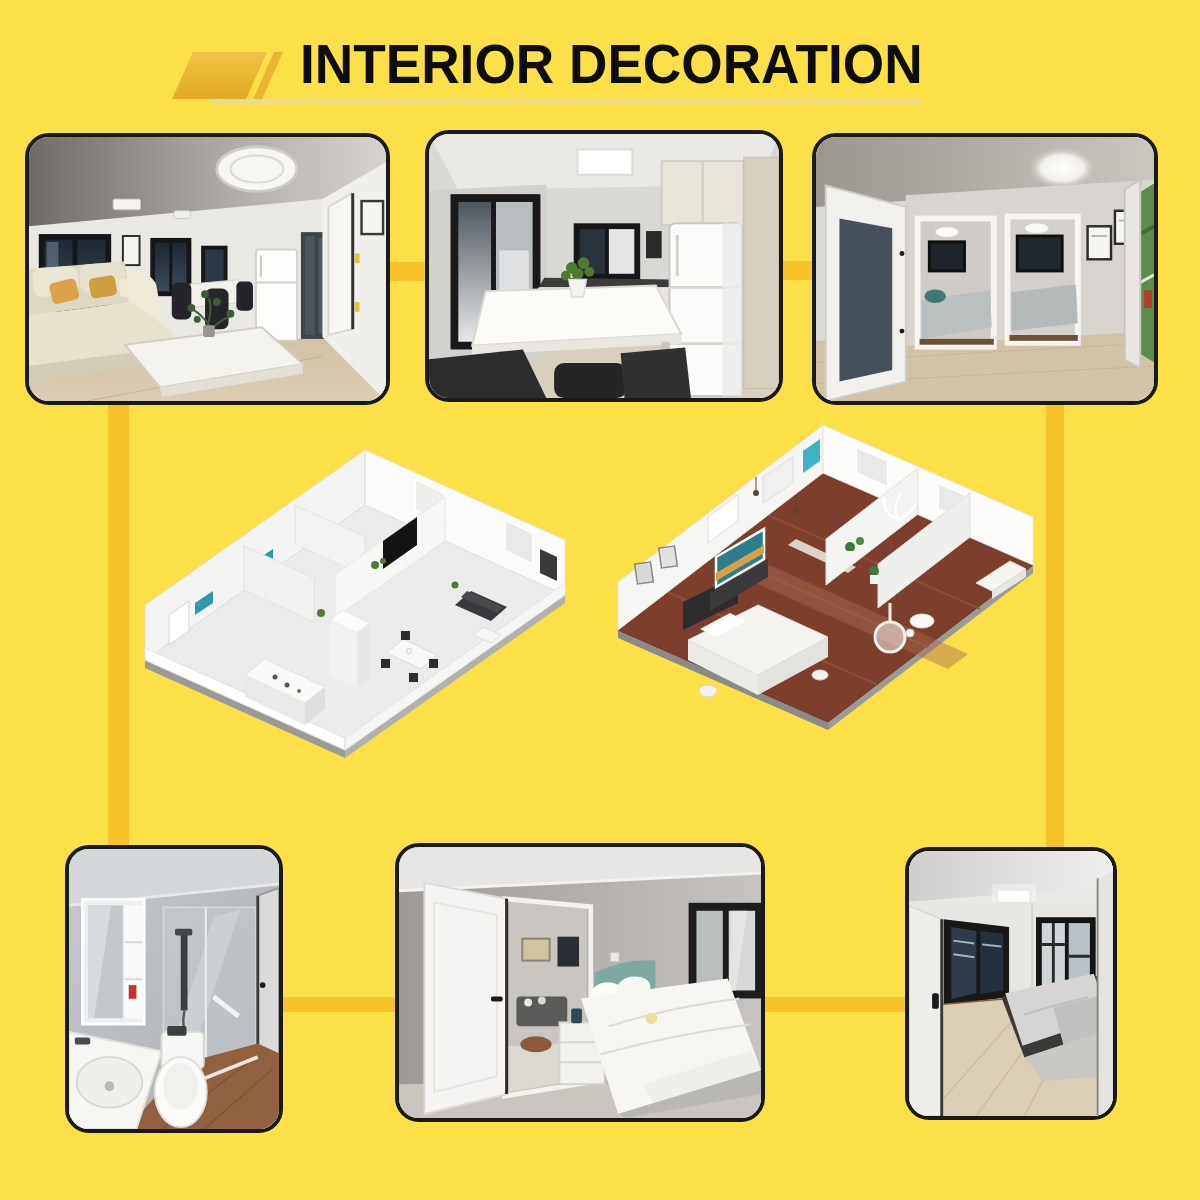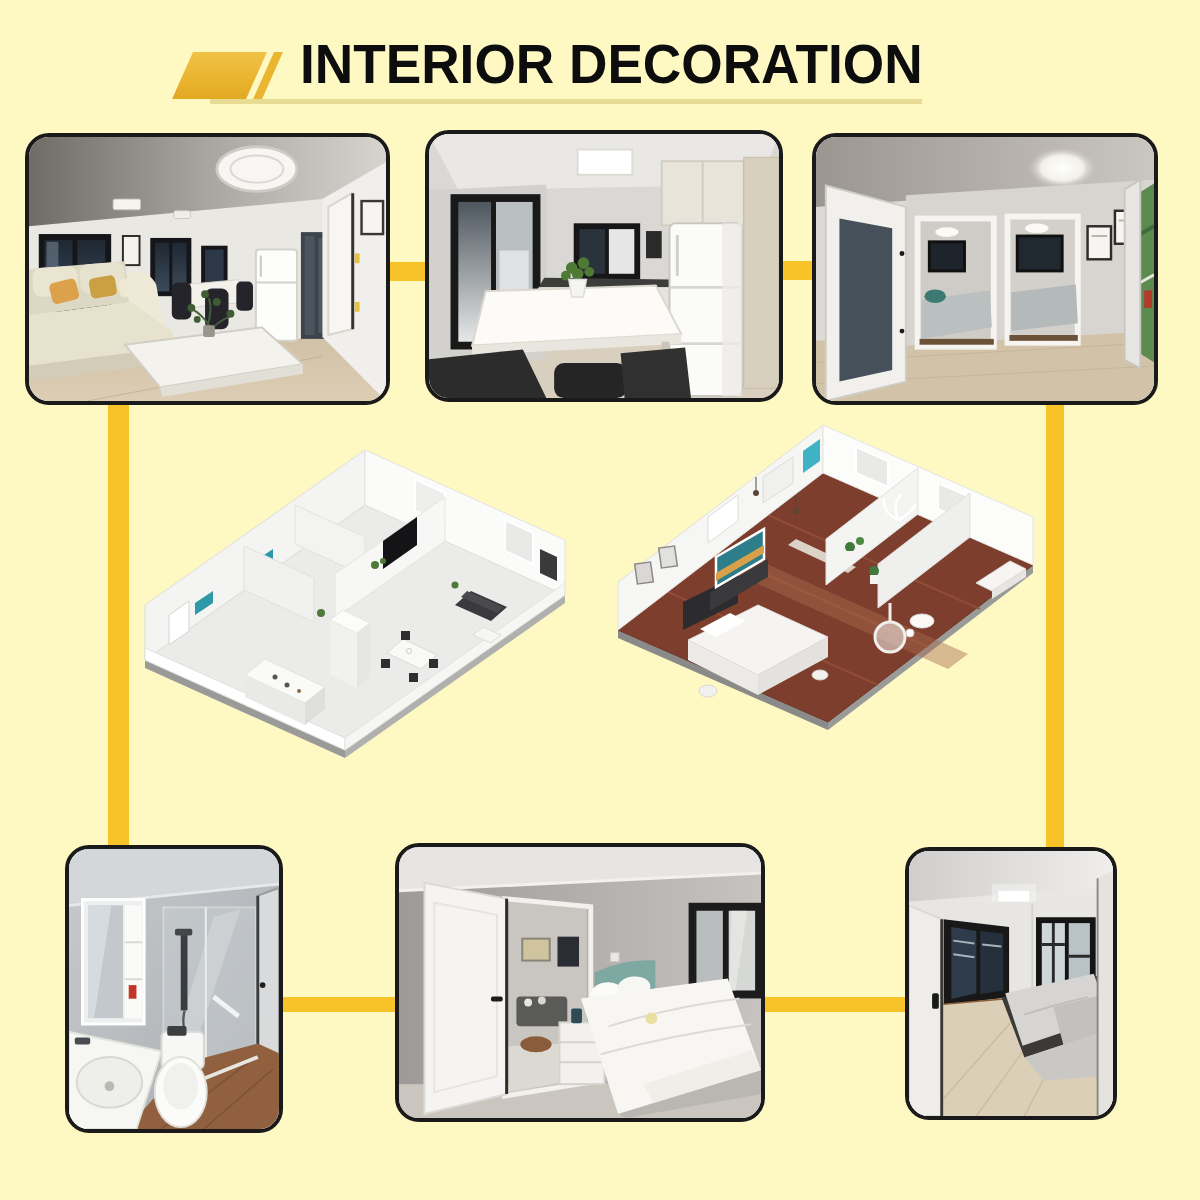--- a/index.html
+++ b/index.html
@@ -3,21 +3,21 @@
 <meta charset="utf-8">
 <style>
   :root{
     --accent:#F8C329;
     --frame:#1a1a1a;
     --gold:#EAB531;
     --underline:#E8DC94;
     --title-color:#0d0d0d;
   }
   html,body{margin:0;padding:0;background:#ffffff;}
-  #canvas{position:relative;width:1200px;height:1200px;background:#fef9c3;overflow:hidden;
+  #canvas{position:relative;width:1200px;height:1200px;background:#fde047;overflow:hidden;
           font-family:"Liberation Sans",sans-serif;}
   
   .logo-para{position:absolute;left:193px;top:52px;width:74px;height:47px;
              background:linear-gradient(180deg,#F1C246 0%,var(--gold) 55%,#E2A922 100%);
              transform:skewX(-24deg);transform-origin:0 0;}
   .logo-slash{position:absolute;left:274px;top:52px;width:9px;height:47px;
               background:var(--gold);transform:skewX(-24deg);transform-origin:0 0;}
   .title{position:absolute;left:300px;top:33px;font-size:56px;line-height:62px;
          font-weight:bold;letter-spacing:0px;color:var(--title-color);
          transform:scaleX(0.95);transform-origin:0 0;white-space:nowrap;}

